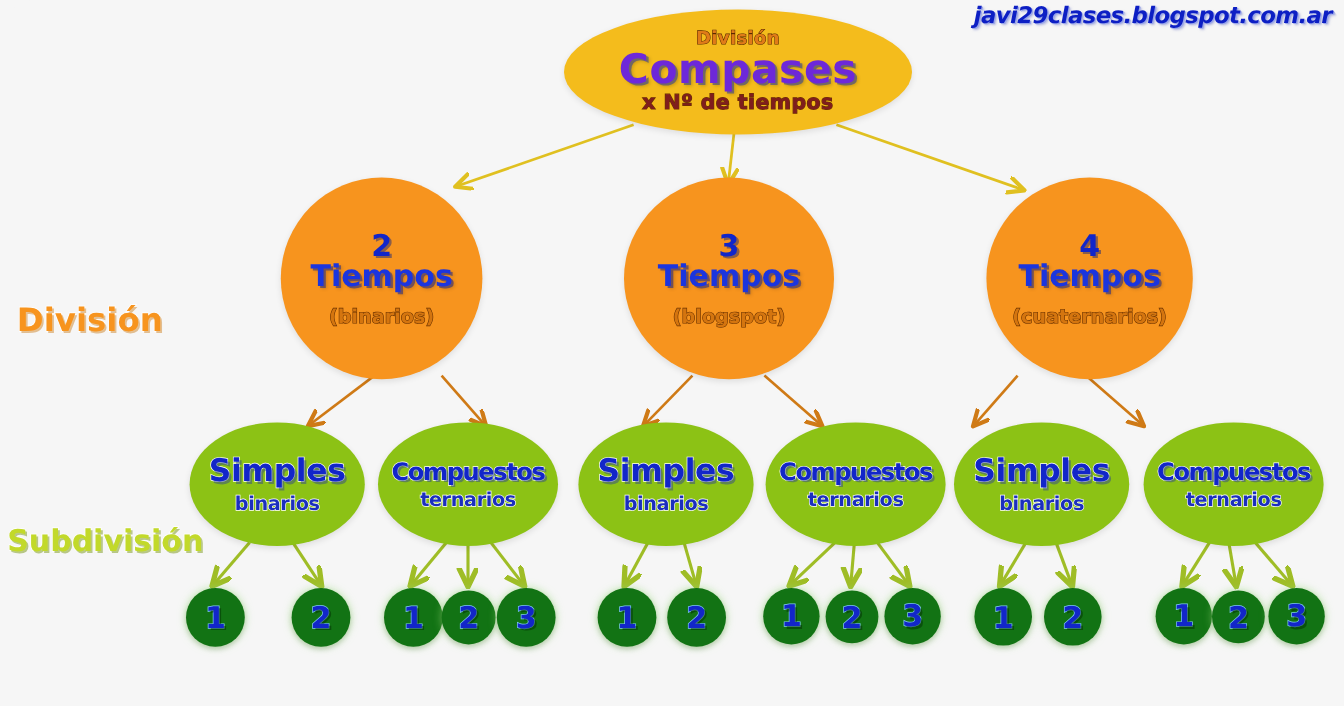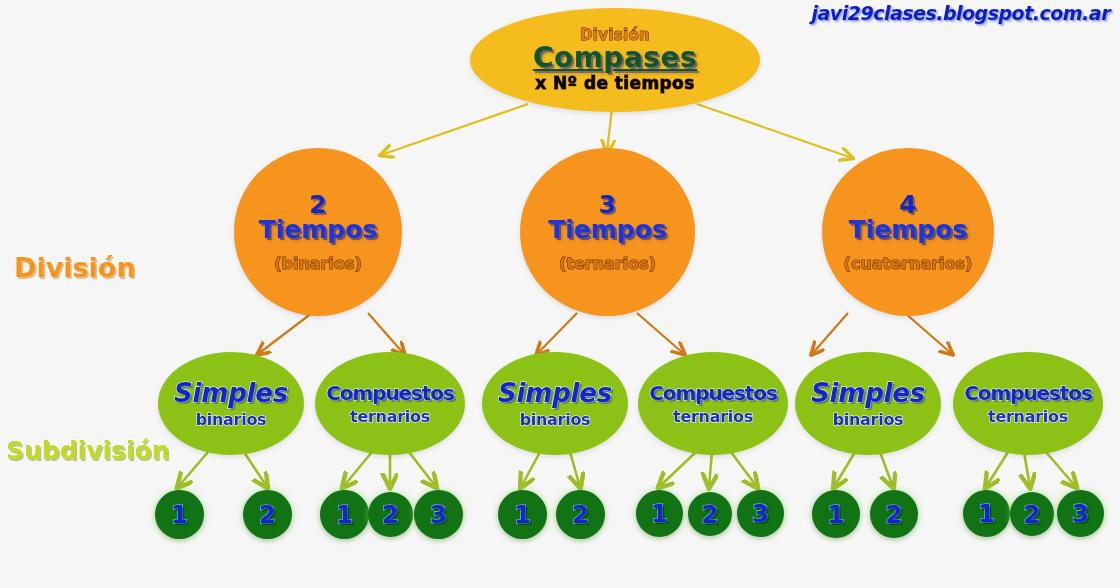--- a/index.html
+++ b/index.html
@@ -87,33 +87,32 @@
     font-size: 15px;
     font-weight: bold;
     color: #e07b18;
     -webkit-text-stroke: 0.9px #5a2a00;
     paint-order: stroke fill;
     line-height: 1.05;
     letter-spacing: 0.3px;
   }
   .root-main {
     font-family: "DejaVu Sans", sans-serif;
-    font-size: 28px;
-    font-weight: bold;
-    color: #14532d;
+    font-size: 34px;
+    font-weight: bold;
+    color: #6d28d9;
     line-height: 1.0;
     letter-spacing: 0.5px;
     text-shadow: 2px 2px 0 rgba(40,60,160,.55), 3px 3px 3px rgba(0,0,0,.18);
-    text-decoration: underline;
   }
   .root-sub {
     font-family: "DejaVu Sans", sans-serif;
     font-size: 17px;
     font-weight: bold;
-    color: #000000;
+    color: #7f1d1d;
     -webkit-text-stroke: 1px #6b3200;
     paint-order: stroke fill;
     line-height: 1.1;
     letter-spacing: 0.4px;
     margin-top: 2px;
   }
 
   
   .beat-node {
     background: #f7941e;
@@ -156,21 +155,21 @@
   }
   .sub-title {
     font-family: "DejaVu Sans", sans-serif;
     font-weight: bold;
     color: #1226c9;
     line-height: 1;
     -webkit-text-stroke: 1.1px #ffffff;
     paint-order: stroke fill;
     text-shadow: 2px 2px 0 rgba(40,60,150,.45);
   }
-  .sub-title.simples   { font-size: 26px; letter-spacing: -0.2px; font-style: italic; }
+  .sub-title.simples   { font-size: 26px; letter-spacing: -0.2px; }
   .sub-title.compuestos{ font-size: 20px; letter-spacing: -1.1px; }
   .sub-sub {
     font-family: "DejaVu Sans", sans-serif;
     font-size: 16px;
     font-weight: bold;
     color: #1b2fbe;
     -webkit-text-stroke: 1.1px #ffffff;
     paint-order: stroke fill;
     line-height: 1;
     margin-top: 6px;
@@ -264,21 +263,21 @@
 
   <div class="node beat-node" style="left:234px; top:148px; width:168px; height:168px;">
     <div class="beat-num">2</div>
     <div class="beat-word">Tiempos</div>
     <div class="beat-paren">(binarios)</div>
   </div>
 
   <div class="node beat-node" style="left:520px; top:148px; width:175px; height:168px;">
     <div class="beat-num">3</div>
     <div class="beat-word">Tiempos</div>
-    <div class="beat-paren">(ternarios)</div>
+    <div class="beat-paren">(blogspot)</div>
   </div>
 
   <div class="node beat-node" style="left:822px; top:148px; width:172px; height:168px;">
     <div class="beat-num">4</div>
     <div class="beat-word">Tiempos</div>
     <div class="beat-paren">(cuaternarios)</div>
   </div>
 
   <div class="node sub-node" style="left:158px; top:352px; width:146px; height:103px;">
     <div class="sub-title simples">Simples</div>

